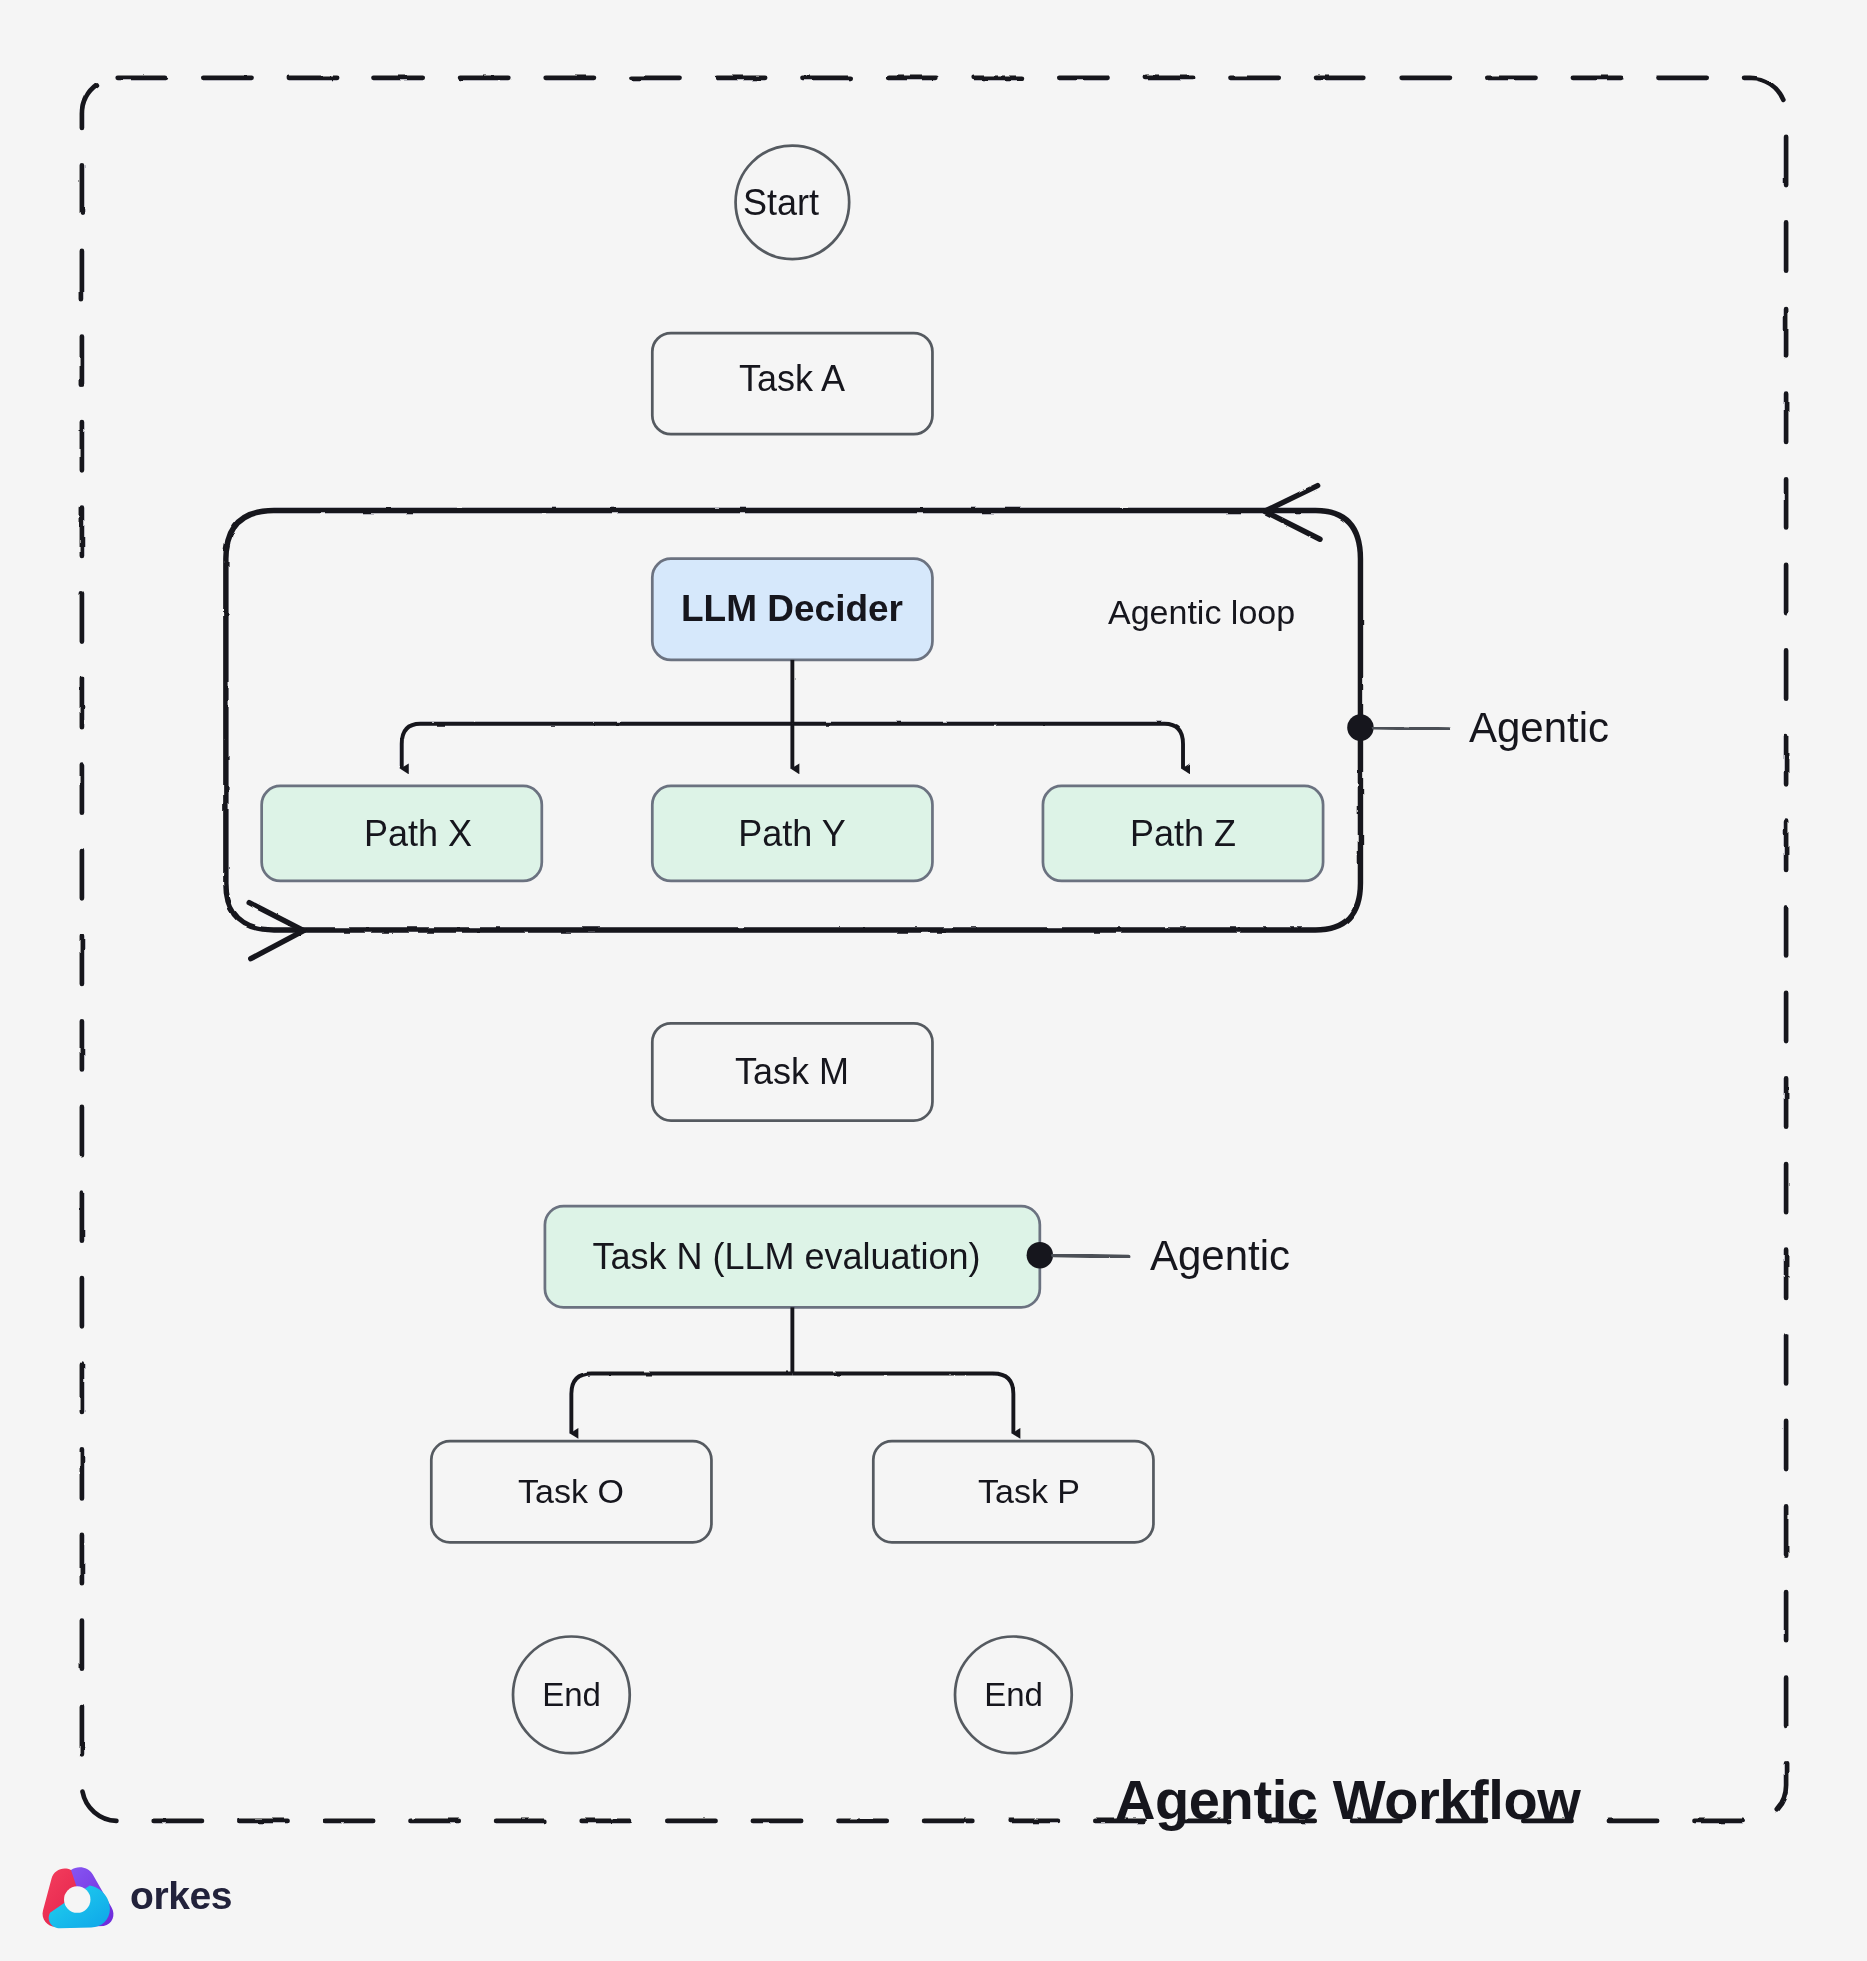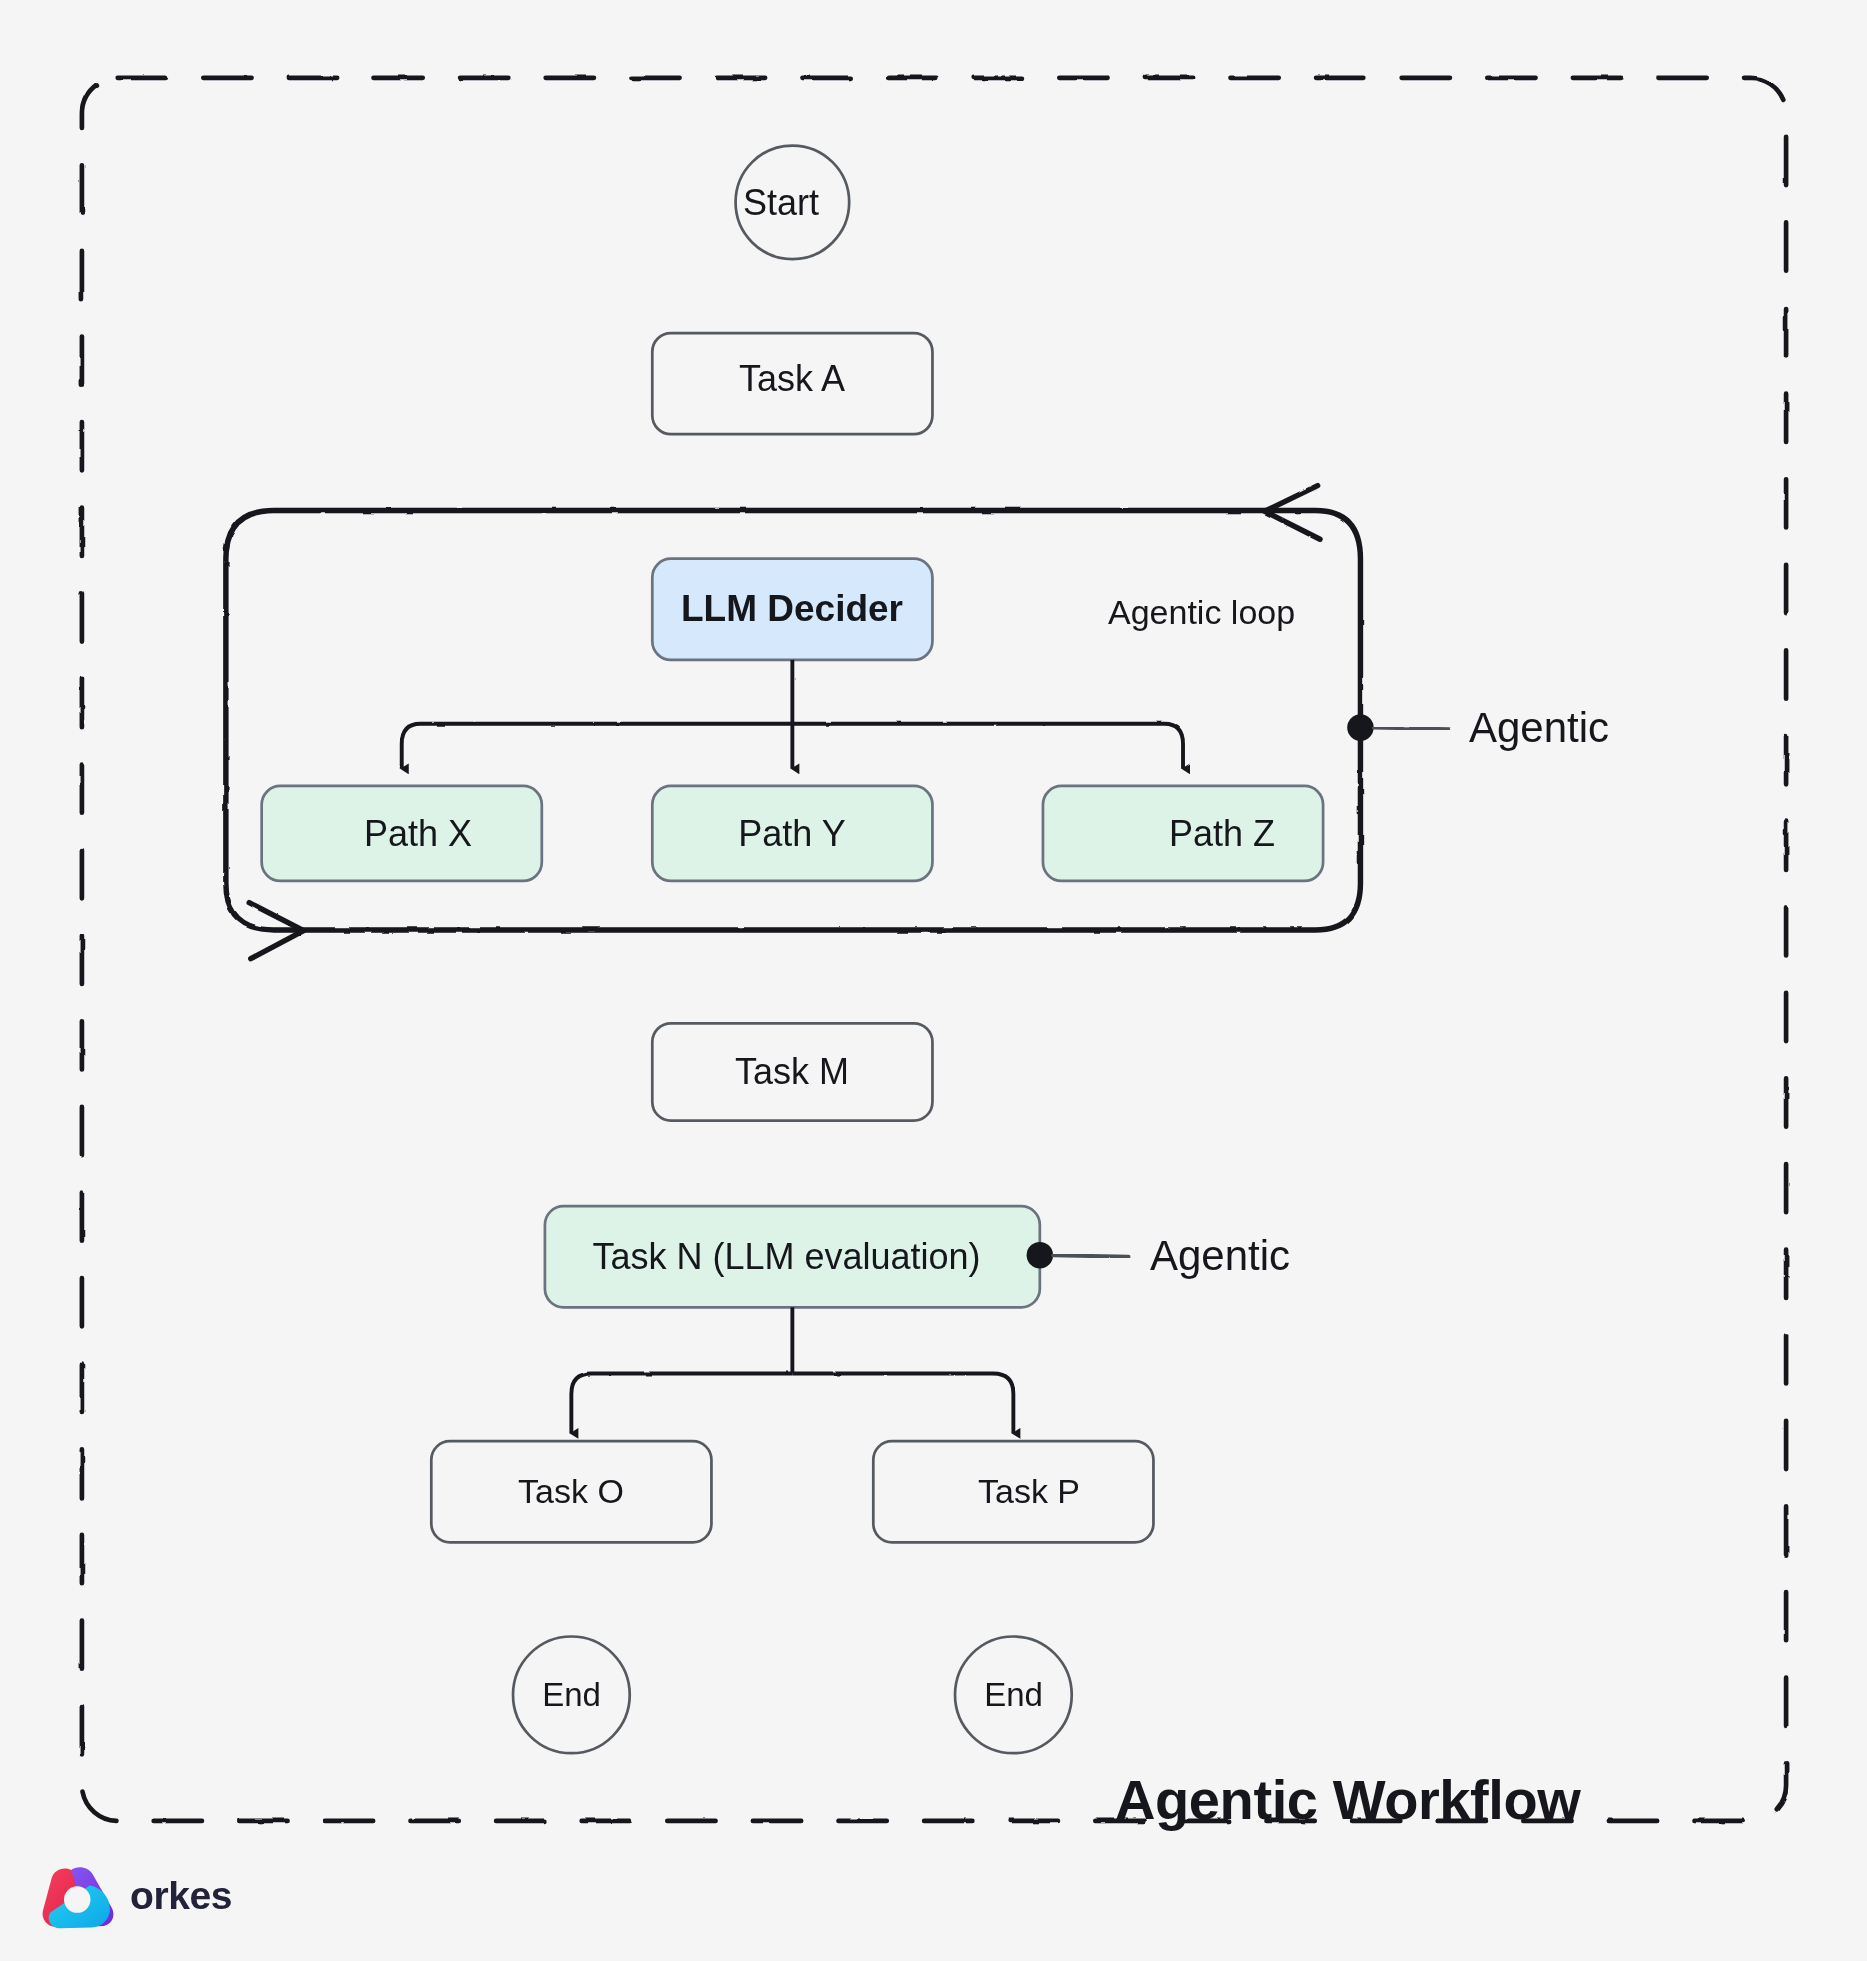--- a/index.html
+++ b/index.html
@@ -201,21 +201,21 @@
 <div class="node-label" style="left:736px;top:173px;width:90px;height:59px;font-size:36px;">Start</div>
 
 <div class="node-label" style="left:652px;top:333px;width:280px;height:92px;font-size:36px;">Task A</div>
 
 <div class="node-label" style="left:652px;top:559px;width:280px;height:101px;font-size:37px;font-weight:600;border-radius:30px;">LLM Decider</div>
 
 <div class="node-label" style="left:262px;top:786px;width:312px;height:95px;font-size:36px;">Path X</div>
 
 <div class="node-label" style="left:652px;top:786px;width:280px;height:95px;font-size:36px;">Path Y</div>
 
-<div class="node-label" style="left:1043px;top:786px;width:280px;height:95px;font-size:36px;padding-left:39px;">Path Z</div>
+<div class="node-label" style="left:1043px;top:786px;width:280px;height:95px;font-size:36px;">Path Z</div>
 
 <div class="node-label" style="left:652px;top:1023px;width:280px;height:97px;font-size:36px;">Task M</div>
 
 <div class="node-label" style="left:545px;top:1206px;width:483px;height:101px;font-size:36px;">Task N (LLM evaluation)</div>
 
 <div class="node-label" style="left:431px;top:1441px;width:280px;height:101px;font-size:34px;">Task O</div>
 
 <div class="node-label" style="left:873px;top:1441px;width:280px;height:101px;font-size:34px;padding-left:16px;">Task P</div>
 
 <div class="node-label" style="left:513px;top:1666px;width:117px;height:59px;font-size:33px;">End</div>

